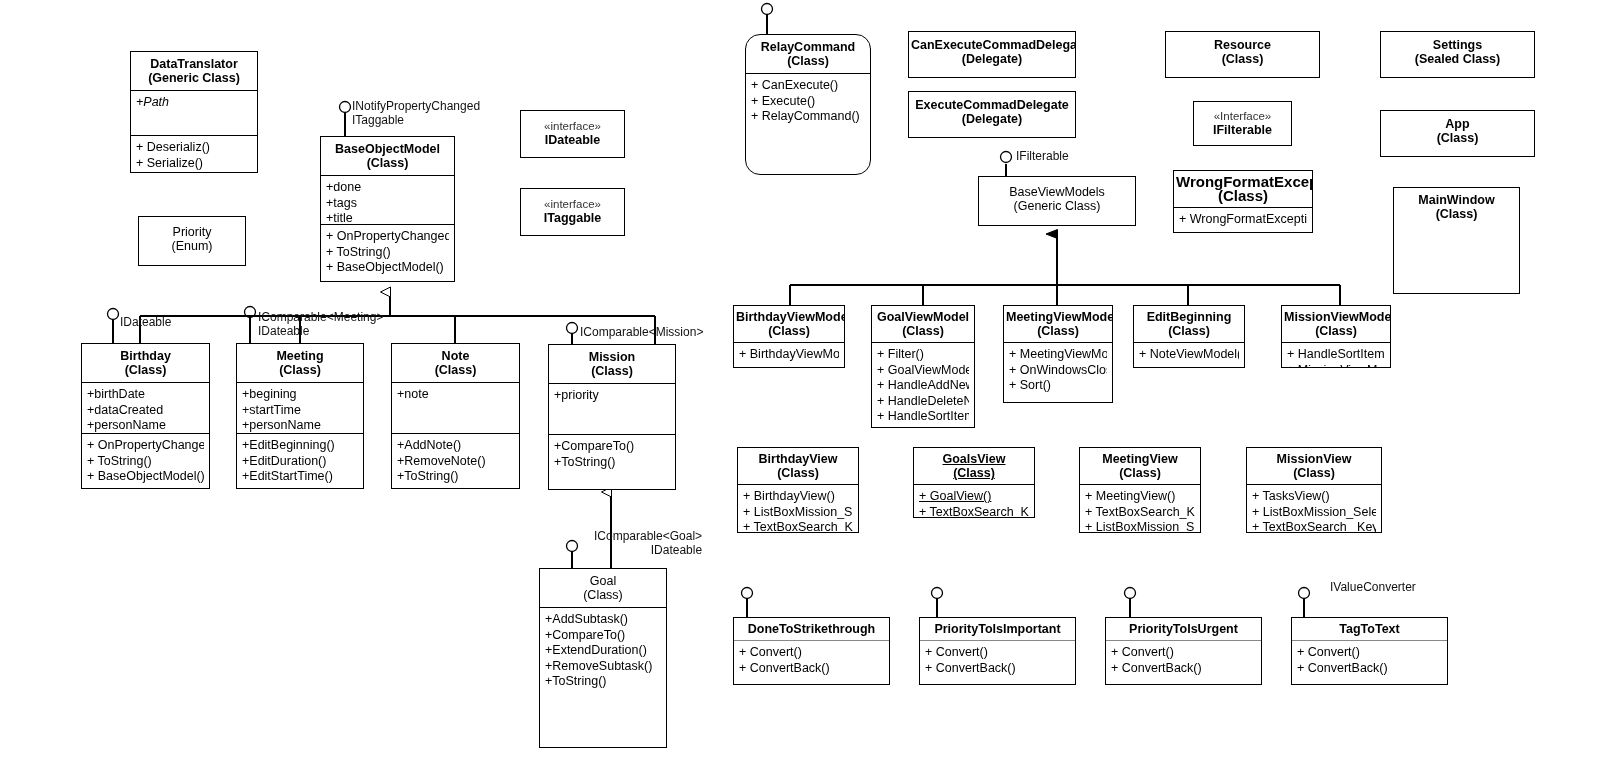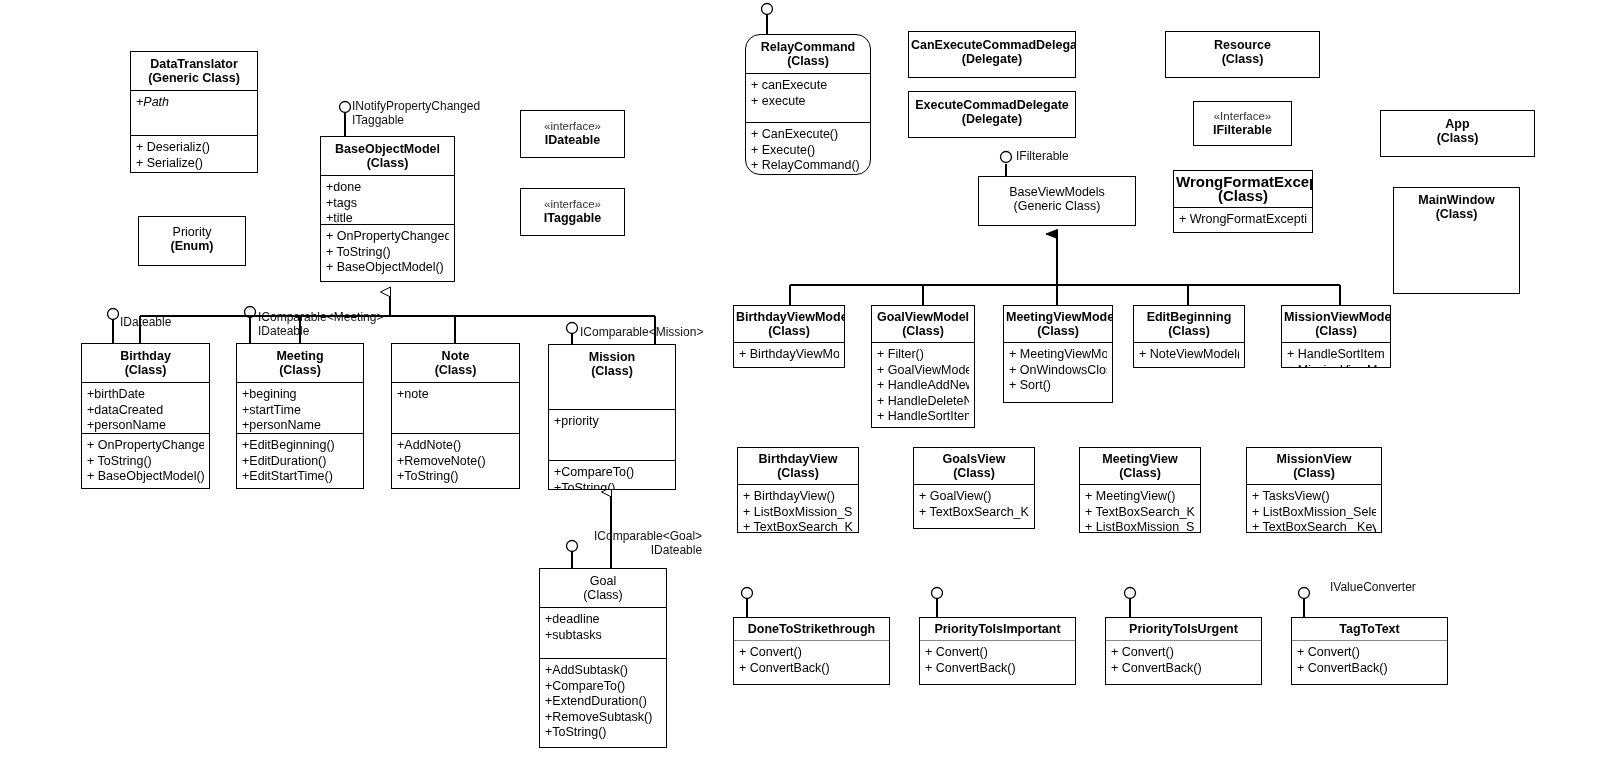--- a/index.html
+++ b/index.html
@@ -158,21 +158,21 @@
     </div>
     <div class="sec">
       <div>+ Deserializ()</div>
       <div>+ Serialize()</div>
     </div>
   </div>
 
   <div class="uml" style="left:138px;top:216px;width:108px;height:50px;">
     <div class="hdr" style="padding-top:8px;">
       <span style="font-weight:normal;">Priority</span>
-      <span class="sub" style="font-weight:bold;">(Enum)</span>
+      <span class="sub" style="font-weight:normal;">(Enum)</span>
     </div>
   </div>
 
   <div class="uml" style="left:320px;top:136px;width:135px;height:146px;">
     <div class="hdr">
       <span>BaseObjectModel</span>
       <span class="sub">(Class)</span>
     </div>
     <div class="sec" style="height:40px;">
       <div>+done</div>
@@ -247,56 +247,48 @@
       <div>+RemoveNote()</div>
       <div>+ToString()</div>
     </div>
   </div>
 
   <div class="uml" style="left:548px;top:344px;width:128px;height:146px;">
     <div class="hdr">
       <span>Mission</span>
       <span class="sub">(Class)</span>
     </div>
-    <div class="sec" style="height:42px;margin-top:26px;">
+    <div class="sec" style="height:42px;">
       <div>+priority</div>
     </div>
     <div class="sec">
       <div>+CompareTo()</div>
       <div>+ToString()</div>
     </div>
   </div>
 
   <div class="uml" style="left:539px;top:568px;width:128px;height:180px;">
     <div class="hdr">
       <span style="font-weight:normal;">Goal</span>
       <span class="sub" style="font-weight:normal;">(Class)</span>
-    </div>
-    <div class="sec" style="height:42px;">
-      <div>+deadline</div>
-      <div>+subtasks</div>
     </div>
     <div class="sec">
       <div>+AddSubtask()</div>
       <div>+CompareTo()</div>
       <div>+ExtendDuration()</div>
       <div>+RemoveSubtask()</div>
       <div>+ToString()</div>
     </div>
   </div>
 
   <div class="uml" style="left:745px;top:34px;width:126px;height:141px;border-radius:15px;">
     <div class="hdr">
       <span>RelayCommand</span>
       <span class="sub">(Class)</span>
     </div>
-    <div class="sec" style="height:40px;">
-      <div>+ canExecute</div>
-      <div>+ execute</div>
-    </div>
     <div class="sec">
       <div>+ CanExecute()</div>
       <div>+ Execute()</div>
       <div>+ RelayCommand()</div>
     </div>
   </div>
 
   <div class="uml" style="left:908px;top:31px;width:168px;height:47px;">
     <div class="hdr" style="padding-top:6px;">
       <span>CanExecuteCommadDelegate</span>
@@ -318,20 +310,26 @@
     </div>
   </div>
 
   <div class="uml" style="left:1165px;top:31px;width:155px;height:47px;">
     <div class="hdr" style="padding-top:6px;">
       <span>Resource</span>
       <span class="sub">(Class)</span>
     </div>
   </div>
 
+  <div class="uml" style="left:1380px;top:31px;width:155px;height:47px;">
+    <div class="hdr" style="padding-top:6px;">
+      <span>Settings</span>
+      <span class="sub">(Sealed Class)</span>
+    </div>
+  </div>
 
   <div class="uml" style="left:1193px;top:101px;width:99px;height:45px;">
     <div class="hdr iface" style="padding-top:7px;">
       <span class="st">«Interface»</span>
       <span class="nm">IFilterable</span>
     </div>
   </div>
 
   <div class="uml" style="left:1380px;top:110px;width:155px;height:47px;">
     <div class="hdr" style="padding-top:6px;">
@@ -419,21 +417,21 @@
       <span>BirthdayView</span>
       <span class="sub">(Class)</span>
     </div>
     <div class="sec">
       <div>+ BirthdayView()</div>
       <div>+ ListBoxMission_Selec</div>
       <div>+ TextBoxSearch_KeyU</div>
     </div>
   </div>
 
-  <div class="uml" style="left:913px;top:447px;width:122px;height:82px;">
+  <div class="uml" style="left:913px;top:447px;width:122px;height:71px;text-decoration:underline;">
     <div class="hdr" style="padding:4px 2px;">
       <span>GoalsView</span>
       <span class="sub">(Class)</span>
     </div>
     <div class="sec">
       <div>+ GoalView()</div>
       <div>+ TextBoxSearch_KeyUp</div>
     </div>
   </div>
 

